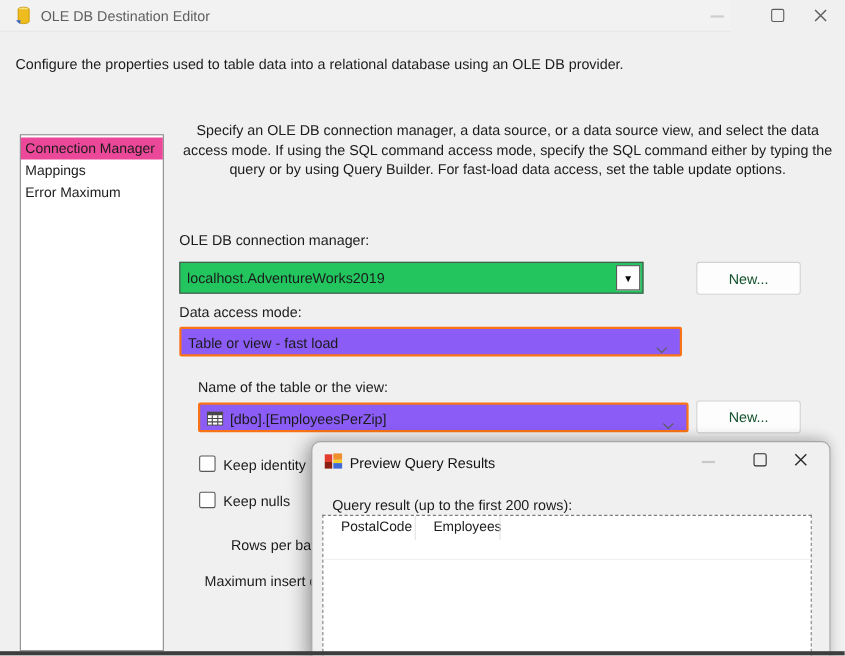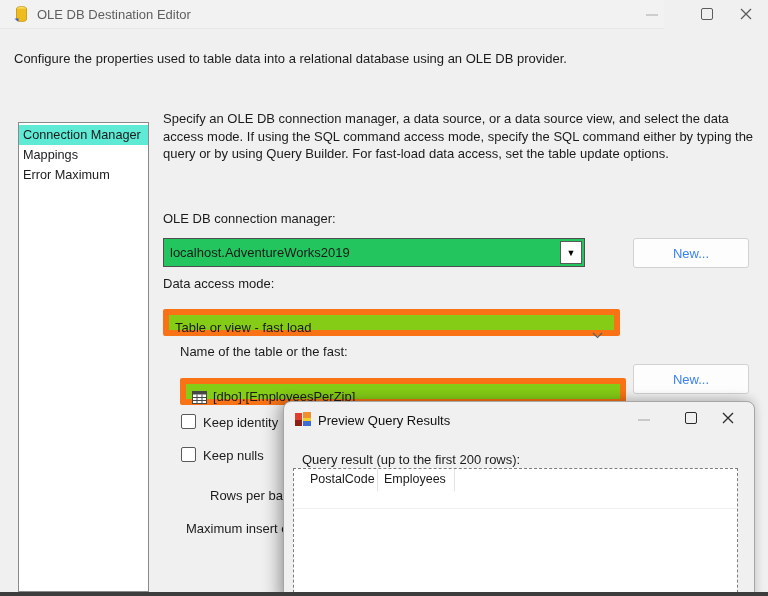--- a/index.html
+++ b/index.html
@@ -33,50 +33,50 @@
 
   
   .navbox {
     left: 18px; top: 122px; width: 131px; height: 470px;
     background: #ffffff; border: 1px solid #8a8a8a; padding-top: 2px;
   }
   .navbox .item {
     height: 20px; line-height: 20px; padding-left: 4px;
     font-size: 12.7px; white-space: nowrap; overflow: hidden;
   }
-  .navbox .item.selected { background: #5eead4; }
-
-  
-  .intro { left: 163px; top: 110px; width: 597px; font-size: 13px; line-height: 17.6px; }
+  .navbox .item.selected { background: #ec4899; }
+
+  
+  .intro { left: 163px; top: 110px; width: 597px; font-size: 13px; line-height: 17.6px; text-align: center; }
   .lbl { font-size: 13px; white-space: nowrap; }
 
   .combo-classic {
     left: 163px; top: 238px; width: 422px; height: 29px;
     background: #22c55e; border: 1px solid #4f4f4f;
   }
   .combo-classic .val {
     position: absolute; left: 6px; top: 0; line-height: 27px; font-size: 13px; white-space: nowrap;
   }
   .combo-classic .drop-btn {
     position: absolute; right: 2px; top: 2px; width: 22px; height: 23px;
     border: 1px solid #5a5a5a; background: #fdfdfd;
     display: flex; align-items: center; justify-content: center;
     font-size: 9px; color: #050505;
   }
   .btn {
-    width: 116px; height: 30px; background: #fdfdfd;
+    width: 95px; height: 30px; background: #fdfdfd;
     border: 1px solid #d2d2d2; border-radius: 3px;
     display: flex; align-items: center; justify-content: center;
-    font-size: 13px; color: #3b82f6;
+    font-size: 13px; color: #14532d;
   }
   .btn-new1 { left: 633px; top: 238px; }
   .btn-new2 { left: 633px; top: 364px; }
 
   .combo-modern {
-    background: #84cc16; border: 6px solid #f97316; border-radius: 2px; margin-top: 12px;
+    background: #8b5cf6; border: 2px solid #f97316; border-radius: 2px;
   }
   .combo-modern .val {
     position: absolute; left: 6px; top: 0; line-height: 25px; font-size: 13px; white-space: nowrap;
   }
   .combo-am { left: 163px; top: 297px; width: 457px; height: 27px; }
   .combo-tbl { left: 180px; top: 366px; width: 446px; height: 27px; text-align: right; }
   .combo-tbl .val { left: 27px; }
   .chev { position: absolute; right: 11px; top: 10px; }
   .tbl-icon { position: absolute; left: 6px; top: 6px; }
 
@@ -106,21 +106,21 @@
   .pv-max { left: 401px; top: 10px; border-color: #2a2a2a; }
   .pv-close { left: 437px; top: 9px; }
   .pv-result-lbl { left: 18px; top: 50px; font-size: 13px; }
   .pv-list {
     left: 9px; top: 66px; width: 445px; height: 140px;
     background: #fff; border: 1px dashed #7d7d7d;
   }
   .pv-header { position: relative; height: 40px; border-bottom: 1px solid #f0f0f0; }
   .pv-h { position: absolute; top: 3px; font-size: 12.5px; color: #1b1b1b; white-space: nowrap; }
   .pv-h1 { left: 16px; }
-  .pv-h2 { left: 90px; text-align: center; }
+  .pv-h2 { left: 100px; text-align: center; }
   .pv-sep { position: absolute; top: 0; width: 1px; height: 22px; background: #e3e3e3; }
   .sep1 { left: 83px; }
   .sep2 { left: 160px; }
 
   
   .bottom-strip {
     left: 0; top: 592px; width: 768px; height: 4px;
     background: #3d3d3d; z-index: 30;
   }
 </style>
@@ -166,21 +166,21 @@
 <div class="abs lbl" style="left:163px; top:276px;">Data access mode:</div>
 <div class="abs combo-modern combo-am">
   <span class="val">Table or view - fast load</span>
   <span class="chev">
     <svg width="11" height="7" viewBox="0 0 11 7">
         <path d="M1 1 L5.5 5.5 L10 1" fill="none" stroke="#5f5f5f" stroke-width="1.1"></path>
       </svg>
   </span>
 </div>
 
-<div class="abs lbl" style="left:180px; top:344px;">Name of the table or the fast:</div>
+<div class="abs lbl" style="left:180px; top:344px;">Name of the table or the view:</div>
 <div class="abs combo-modern combo-tbl">
   <span class="tbl-icon">
     <svg width="15" height="13" viewBox="0 0 15 13">
       <rect x="0.5" y="0.5" width="14" height="12" fill="#fff" stroke="#474747"></rect>
       <rect x="0.5" y="0.5" width="14" height="3" fill="#474747"></rect>
       <path d="M5 3.5 V12.5 M10 3.5 V12.5 M0.5 6.5 H14.5 M0.5 9.5 H14.5" stroke="#474747" stroke-width="1" fill="none"></path>
     </svg>
   </span>
   <span class="val">[dbo].[EmployeesPerZip]</span>
   <span class="chev">

